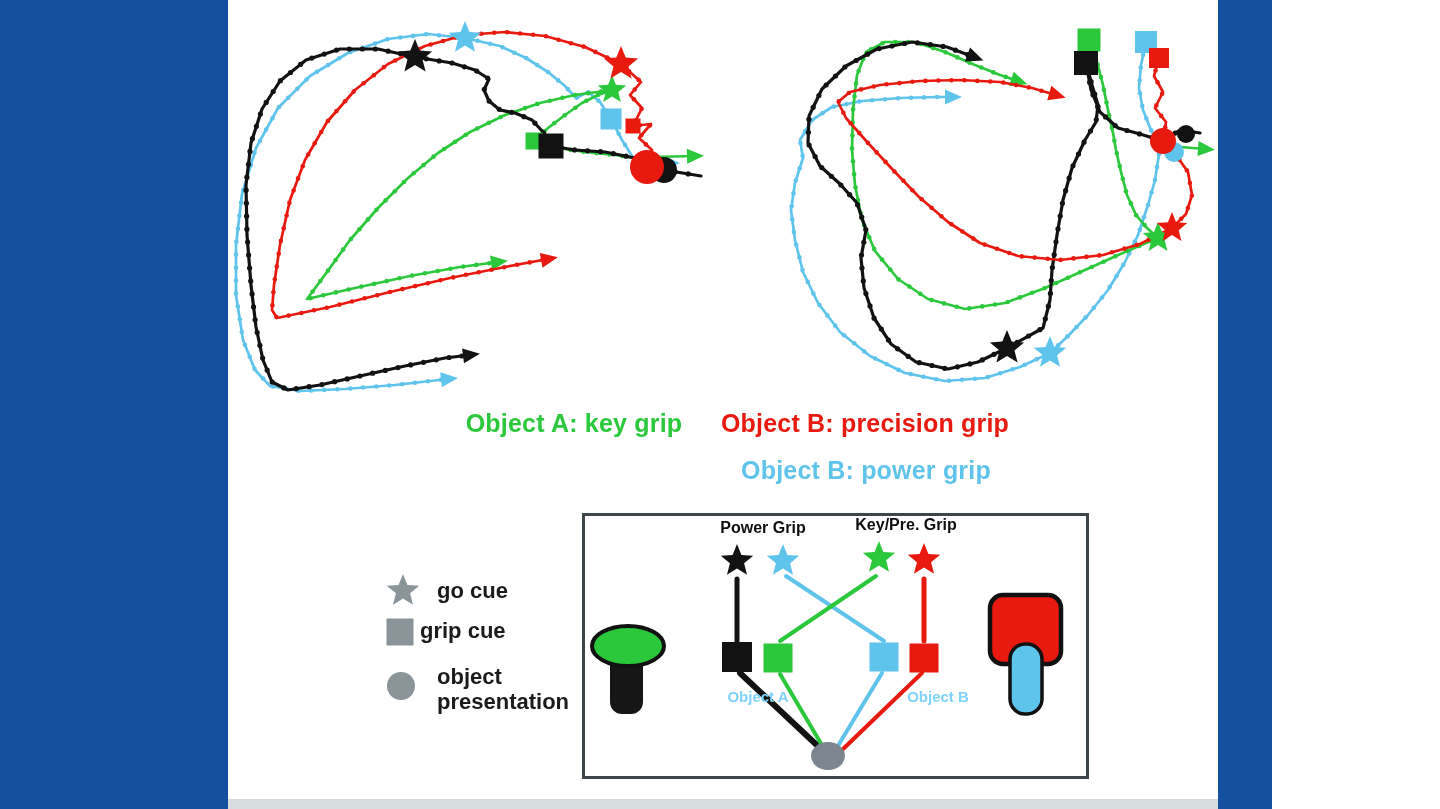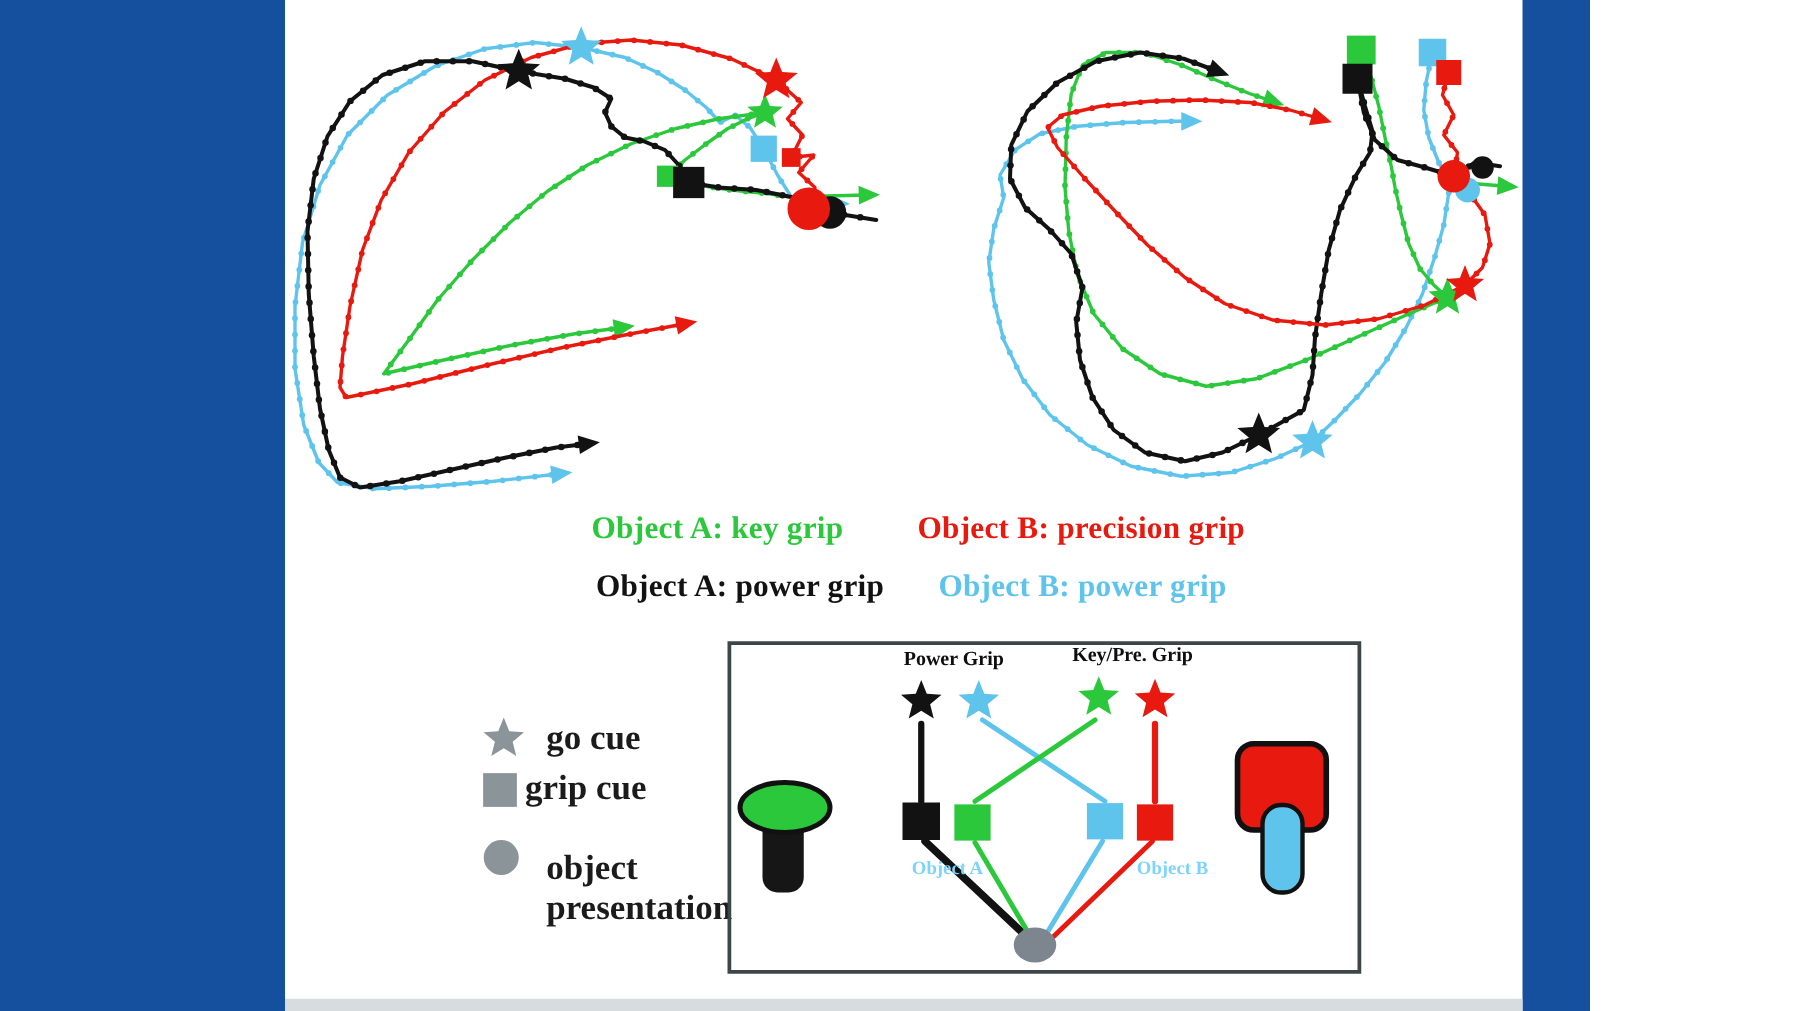--- a/index.html
+++ b/index.html
@@ -1,25 +1,25 @@
 <!DOCTYPE html>
 <html><head>
 <meta charset="utf-8">
 <style>
   html,body{margin:0;padding:0;}
   body{font-family:"Liberation Sans",sans-serif;}
-  .page{position:relative;width:1272px;height:809px;overflow:hidden;font-family:Liberation Serif, serif;}
+  .page{position:relative;width:1272px;height:809px;overflow:hidden;}
   .panel{position:absolute;top:0;height:809px;}
   svg.fig{position:absolute;left:0;top:0;}
   .lbl{position:absolute;font-weight:700;white-space:nowrap;}
   .center{transform:translate(-50%,-50%);text-align:center;}
   .lmid{transform:translate(0,-50%);}
   .cond{font-size:25px;letter-spacing:0.2px;}
-  .mleg{font-size:28px;color:#1b1b1b;}
-  .wrap{white-space:normal;width:160px;line-height:1.14;margin-top:15px;}
+  .mleg{font-size:22px;color:#1b1b1b;}
+  .wrap{white-space:normal;width:160px;line-height:1.14;}
   .boxlbl{font-size:16px;color:#0e0e0e;}
   .objlbl{font-size:15px;color:#7dd3fc;}
   .legend-box{position:absolute;border:3px solid #3d4749;box-sizing:border-box;}
 </style>
 </head>
 <body>
 
 <div class="page" style="background: rgb(20, 80, 158);">
   <div class="panel" style="left: 228px; width: 990px; background: rgb(255, 255, 255);"></div>
   <svg class="fig" id="fig" width="1440" height="809">
@@ -733,21 +733,20 @@
         </g>
         <g>
           <rect x="990" y="595" width="71" height="69" rx="13" fill="#E8190F" stroke="#111" stroke-width="4.5"></rect>
           <rect x="1010" y="644" width="32" height="70" rx="15" fill="#5FC4EC" stroke="#111" stroke-width="3.5"></rect>
         </g>
       </g>
     </svg>
 
   <div class="lbl cond center" style="left: 574px; top: 423px; color: rgb(43, 200, 60);">Object A: key grip</div>
   <div class="lbl cond center" style="left: 865px; top: 423px; color: rgb(232, 25, 15); text-align: right;">Object B: precision grip</div>
-  <div class="lbl cond center" style="left: 592px; top: 470px; color: rgb(18, 18, 18);">Object A: power grip</div>
   <div class="lbl cond center" style="left: 866px; top: 470px; color: rgb(95, 196, 236); text-align: right;">Object B: power grip</div>
 
   <div class="lbl mleg lmid" style="left: 437px; top: 591px;">go cue</div>
   <div class="lbl mleg lmid" style="left: 420px; top: 631px;">grip cue</div>
   <div class="lbl mleg wrap" style="left: 437px; top: 664px;">object presentation</div>
 
   <div class="legend-box" id="legend-box" style="left: 582px; top: 513px; width: 507px; height: 266px;"></div>
   <div class="lbl boxlbl center" style="left: 763px; top: 528px;">Power Grip</div>
   <div class="lbl boxlbl center" style="left: 906px; top: 525px;">Key/Pre. Grip</div>
   <div class="lbl objlbl center" style="left: 758px; top: 696px;">Object A</div>

